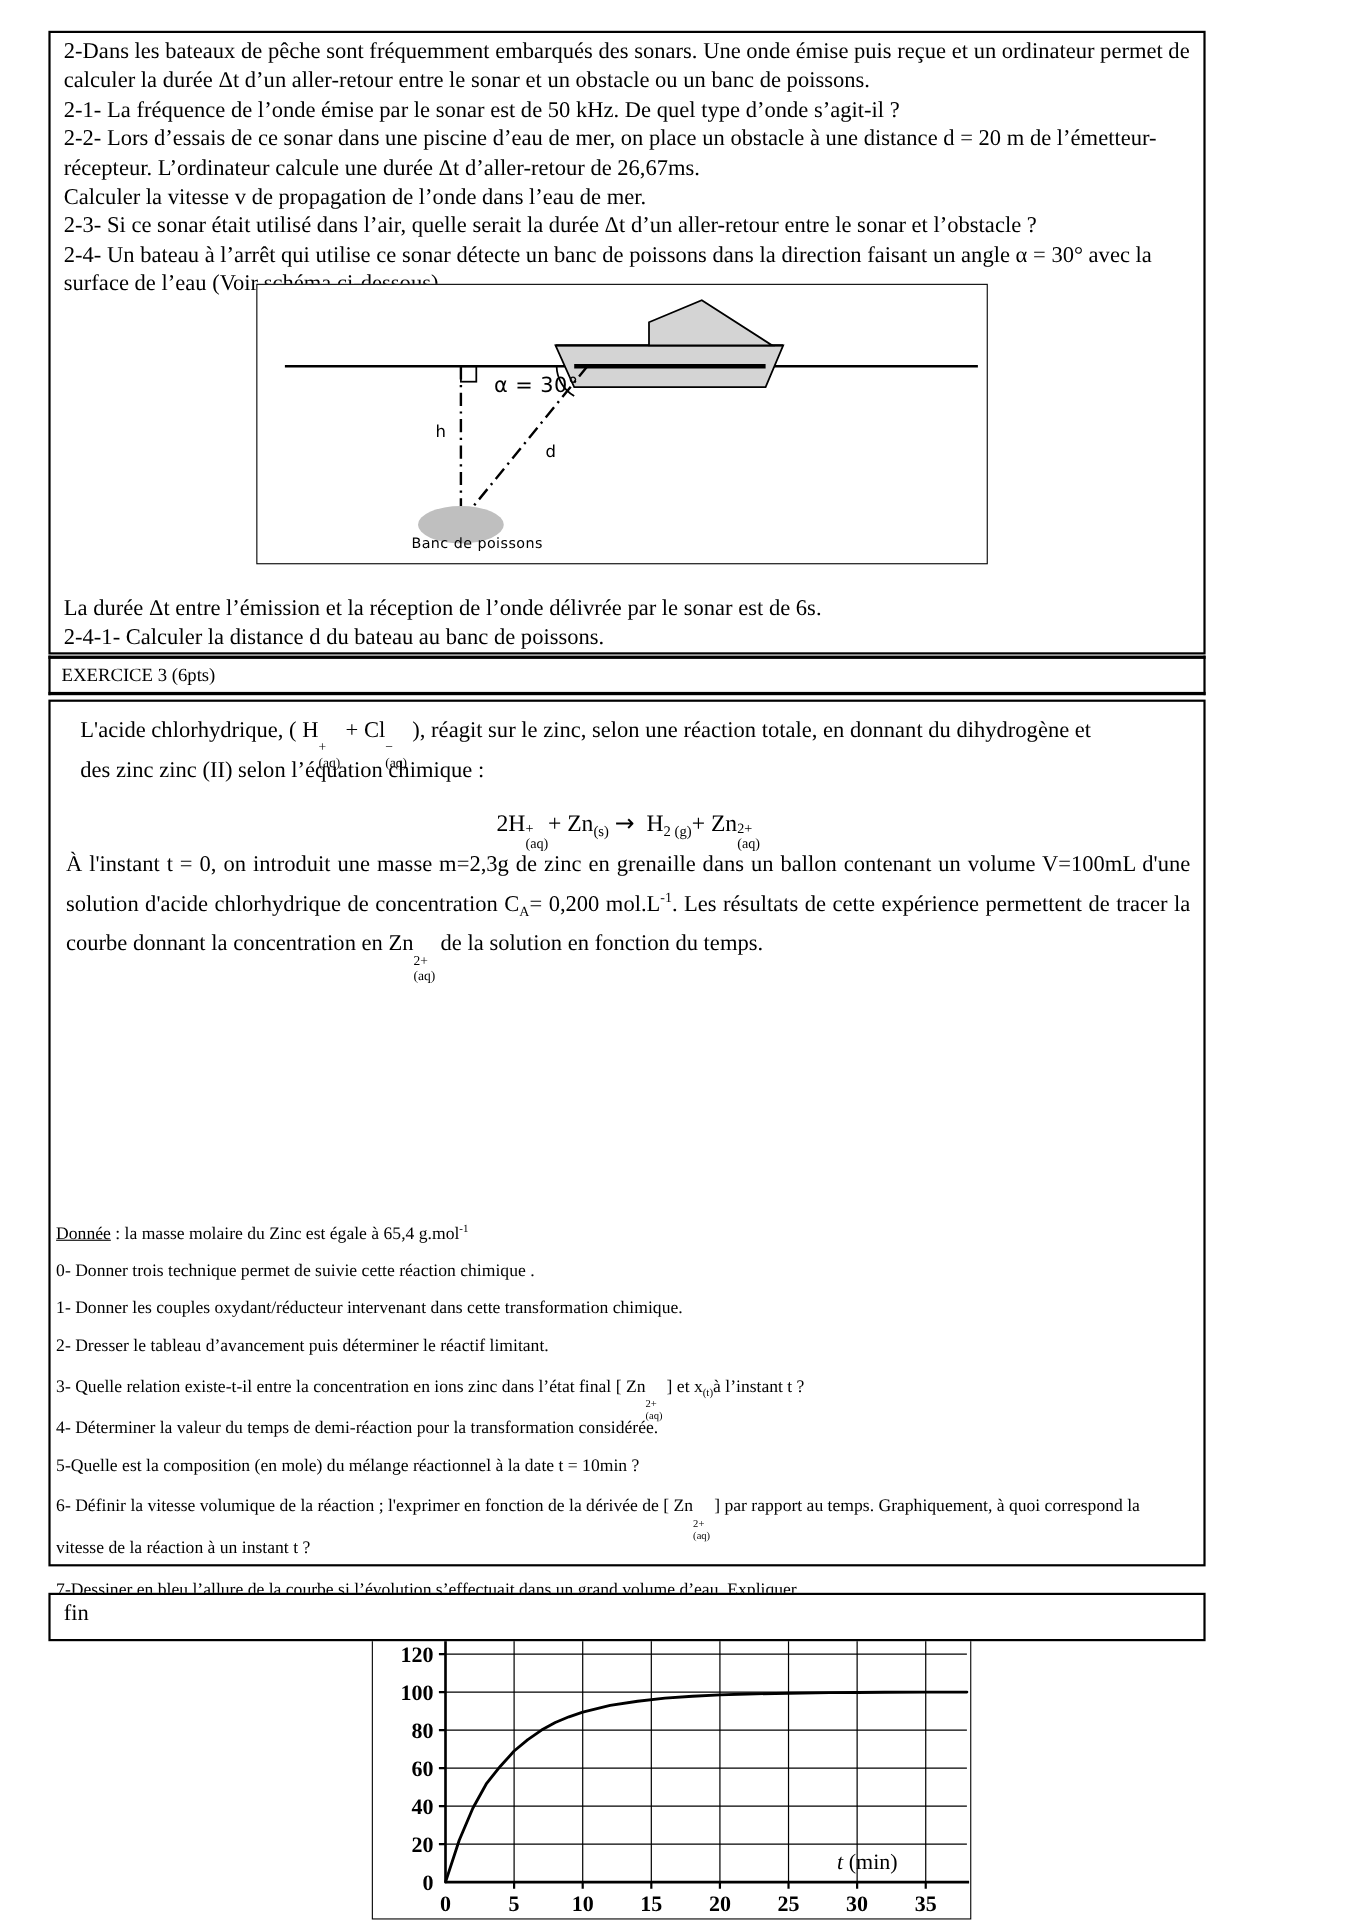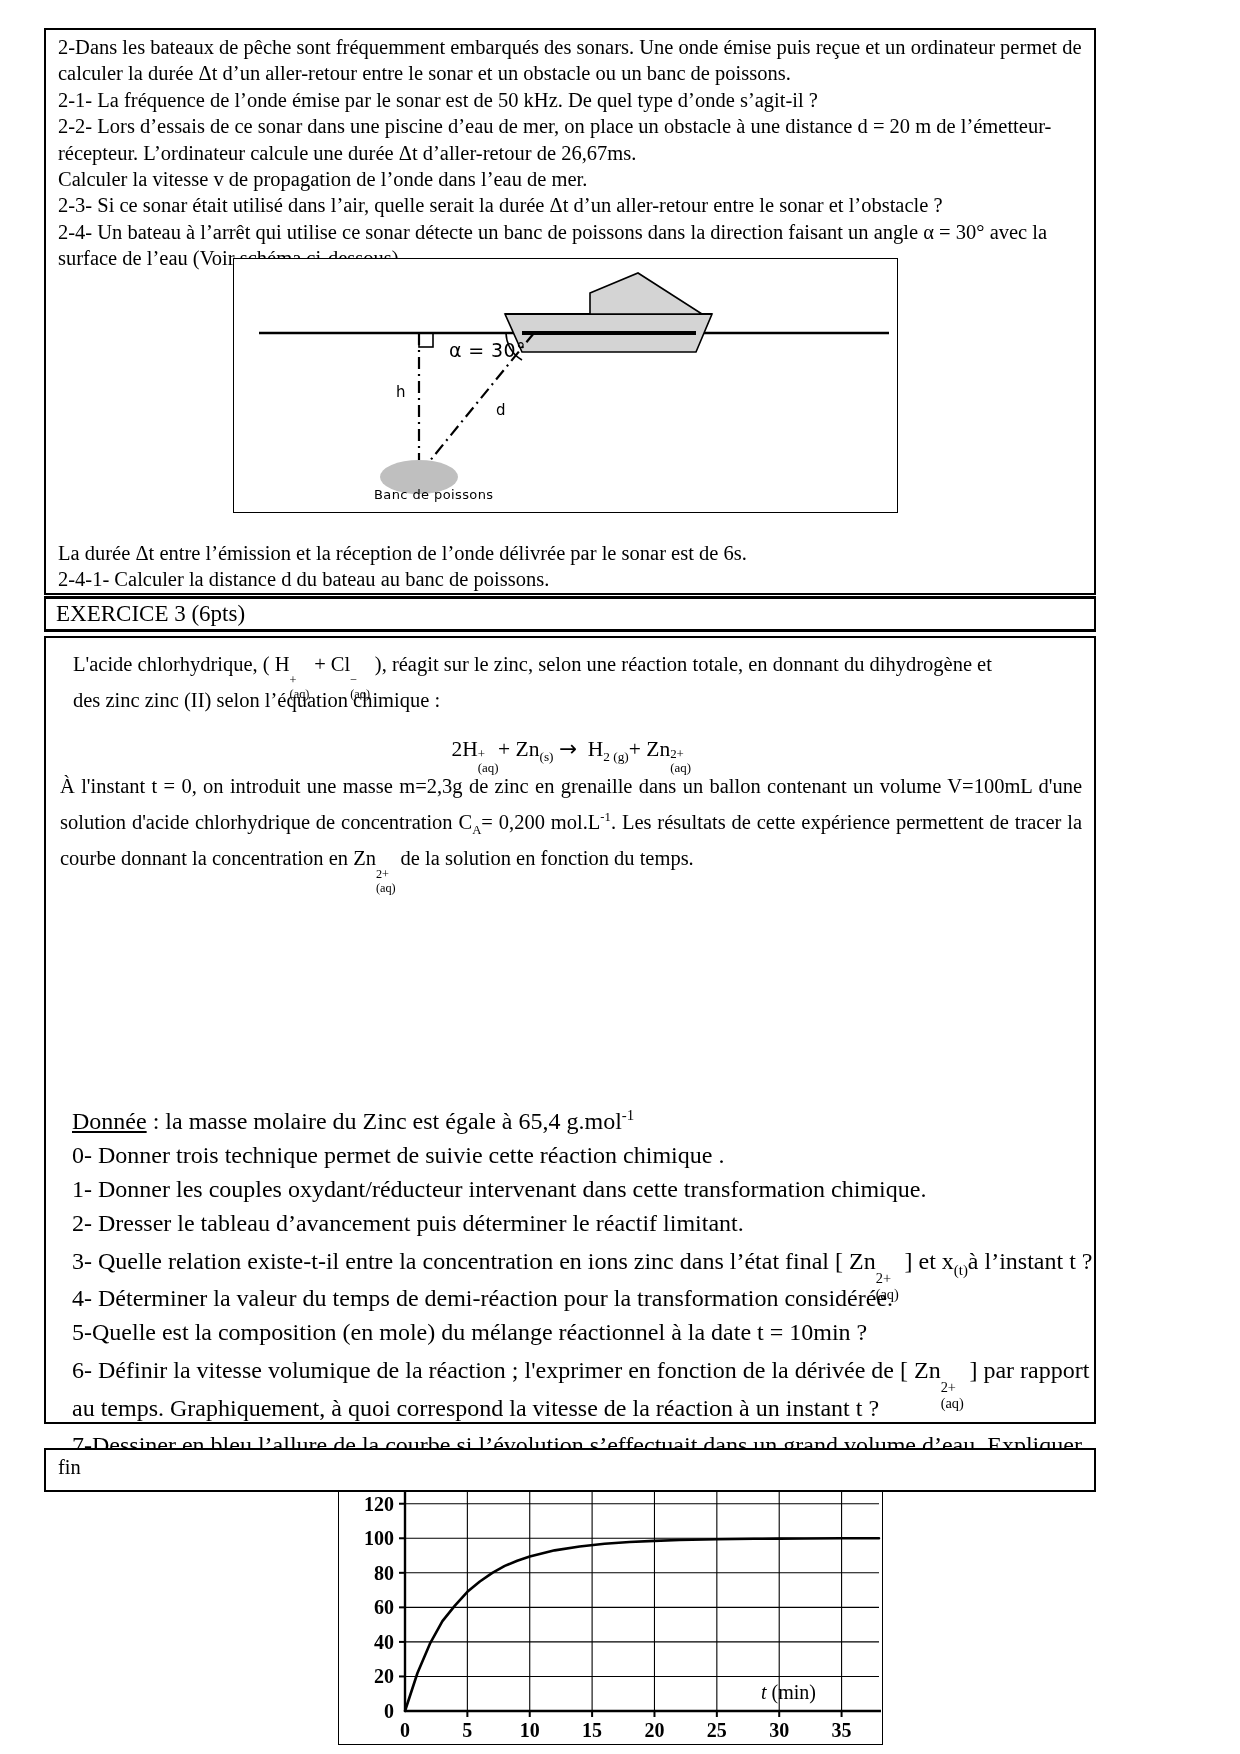--- a/index.html
+++ b/index.html
@@ -54,21 +54,21 @@
   #lbl-h { left:162px; top:124px; font-size:15px; }
   #lbl-d { left:262px; top:142px; font-size:15px; }
   #lbl-banc { left:140px; top:228px; font-size:13px; }
   
   #ex3-title-rule-top { position:absolute; left:44px; top:596px; width:1052px; height:2.5px; background:#000; }
   #ex3-title-rule-bot { position:absolute; left:44px; top:629px; width:1052px; height:2.5px; background:#000; }
   #ex3-title-sides-l { position:absolute; left:44px; top:596px; width:2px; height:36px; background:#000; }
   #ex3-title-sides-r { position:absolute; left:1094px; top:596px; width:2px; height:36px; background:#000; }
   #ex3-title {
     position:absolute; left:56px; top:600px;
-    font-size:23px; line-height:28px;
+    font-size:17px; line-height:28px;
   }
 
   
   #ex3-box { left:44px; top:636px; width:1052px; height:788px; border:2px solid #000; }
   #ex3-head {
     position:absolute; left:14px; top:8px; width:1022px;
     font-size:20.5px; line-height:36px;
     text-align:justify;
     margin-left:13px;
   }
@@ -77,22 +77,22 @@
     position:absolute; left:14px; top:98px; width:1022px;
     text-align:center; font-size:21.5px;
   }
   #ex3-para2 {
     position:absolute; left:14px; top:130px; width:1022px;
     font-size:20.5px; line-height:36px; text-align:justify;
   }
   #ex3-para2 p { margin:0; }
 
   #ex3-tail {
-    position:absolute; left:26px; top:468px; width:1022px;
-    font-size:24px; line-height:31px;
+    position:absolute; left:5px; top:468px; width:1022px;
+    font-size:16px; line-height:31px;
   }
   #ex3-tail p { margin:0 0 3px 0; }
   #ex3-tail p.wide { line-height:38px; }
 
   
   #fin-box { left:44px; top:1448px; width:1052px; height:44px; border:2px solid #000; }
   #fin-text { position:absolute; left:12px; top:6px; font-size:20.5px; }
 
   
   #chart-frame {

